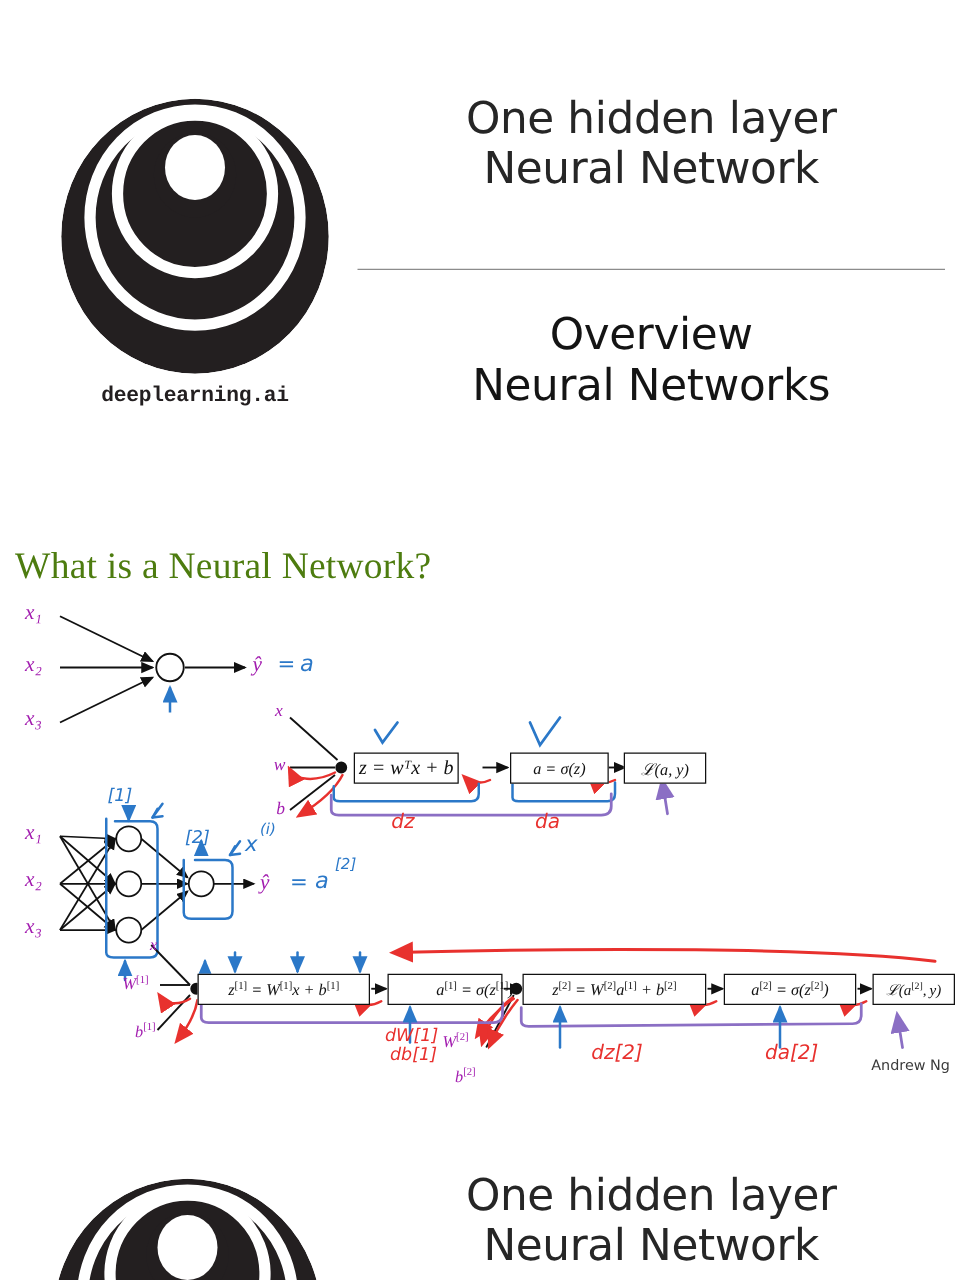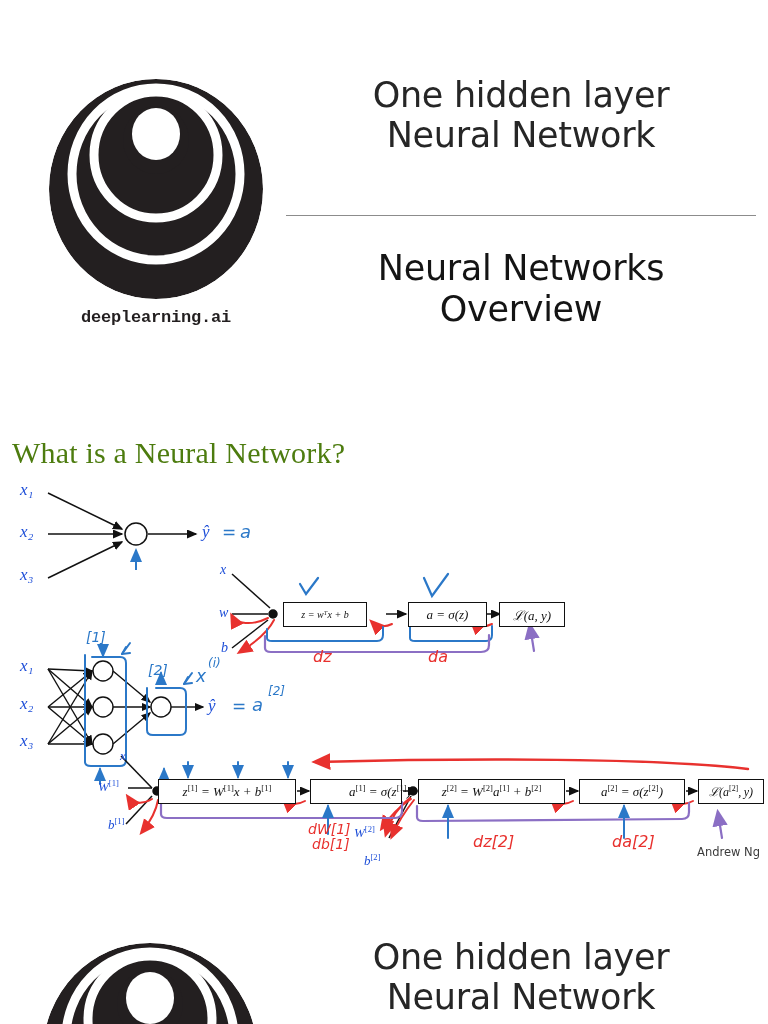--- a/index.html
+++ b/index.html
@@ -111,21 +111,21 @@
     height: 404px;
   }
   .diagram svg {
     position: absolute;
     left: 0; top: 0;
   }
   .lbl {
     position: absolute;
     font-family: "Liberation Serif", serif;
     font-style: italic;
-    color: #1d4ed8;
+    color: #a21caf;
     white-space: nowrap;
   }
   .lbl.bx {
     font-size: 13px;
     margin-left: 12px;
   }
   .math-box {
     position: absolute;
     border: 1.4px solid #111;
     background: #fff;
@@ -223,22 +223,22 @@
     </div>
 
     <div class="title-block">
       <div class="title-top">One hidden layer</div>
       <div class="title-top">Neural Network</div>
     </div>
 
     <div class="title-divider"></div>
 
     <div class="subtitle-block">
+      <div class="subtitle-line">Overview</div>
       <div class="subtitle-line">Neural Networks</div>
-      <div class="subtitle-line">Overview</div>
     </div>
   </div>
 
   <div class="section-heading">What is a Neural Network?</div>
 
   <div class="diagram">
 
     <svg width="768" height="404" viewBox="0 0 768 404">
       <defs>
         <marker id="ah" markerWidth="7" markerHeight="7" refX="6" refY="3" orient="auto">
@@ -398,21 +398,21 @@
     <div class="lbl" style="left:20px; top:56px; font-size:17px;">x₂</div>
     <div class="lbl" style="left:20px; top:99px; font-size:17px;">x₃</div>
     <div class="lbl" style="left:202px; top:56px; font-size:17px;">ŷ</div>
     <div class="hand hand-blue" style="left:222px; top:56px; font-size:17px;">=</div>
     <div class="hand hand-blue" style="left:240px; top:55px; font-size:18px;">a</div>
 
     <div class="lbl" style="left:220px; top:96px; font-size:14px;">x</div>
     <div class="lbl" style="left:219px; top:139px; font-size:14px;">w</div>
     <div class="lbl" style="left:221px; top:174px; font-size:14px;">b</div>
 
-    <div class="math-box" style="left:283px; top:136px; width:84px; height:25px; font-size:10px;">z = wᵀx + b</div>
+    <div class="math-box" style="left:283px; top:136px; width:84px; height:25px; font-size:16px;">z = wᵀx + b</div>
     <div class="math-box" style="left:408px; top:136px; width:79px; height:25px; font-size:13px;">a = σ(z)</div>
     <div class="math-box" style="left:499px; top:136px; width:66px; height:25px; font-size:13px;">ℒ(a, y)</div>
 
     <div class="hand hand-red" style="left:313px; top:181px; font-size:16px;">dz</div>
     <div class="hand hand-red" style="left:428px; top:181px; font-size:16px;">da</div>
 
     <div class="lbl" style="left:20px; top:190px; font-size:17px;">x₁</div>
     <div class="lbl" style="left:20px; top:228px; font-size:17px;">x₂</div>
     <div class="lbl" style="left:20px; top:265px; font-size:17px;">x₃</div>
     <div class="lbl" style="left:208px; top:230px; font-size:17px;">ŷ</div>

